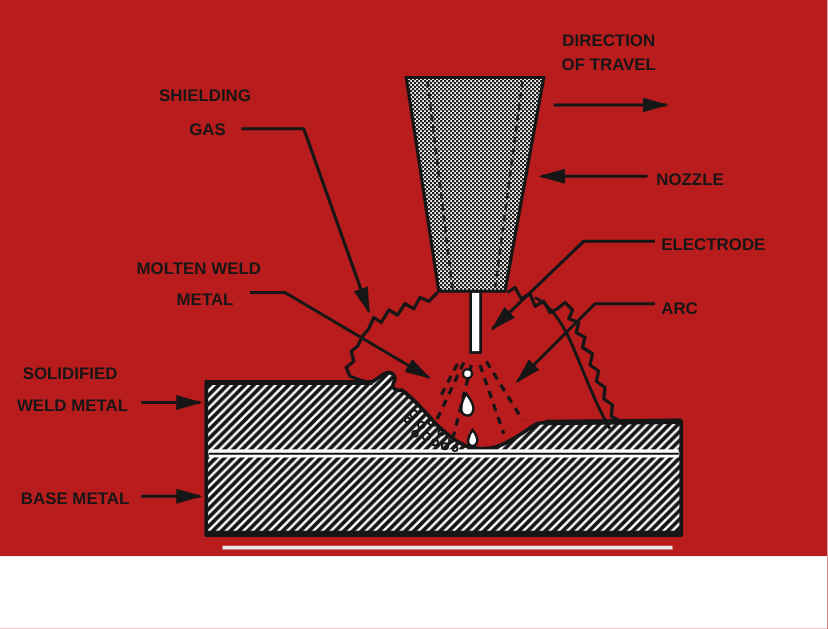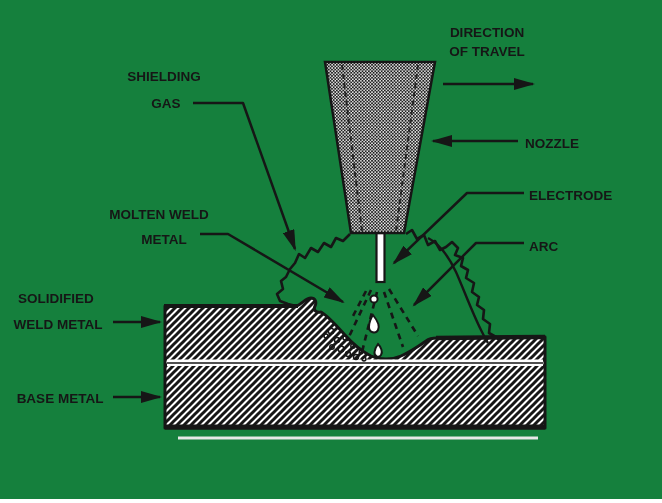--- a/index.html
+++ b/index.html
@@ -1,19 +1,19 @@
 <!DOCTYPE html>
 <html><head>
 <meta charset="utf-8">
 <style>
   html,body{margin:0;padding:0;background:#ffffff;}
   .stage{
     position:relative;
-    width:662px;height:499px;
-    background:#15803d;
+    width:662px;height:445px;
+    background:#b91c1c;
     font-family:"Liberation Sans", sans-serif;
     overflow:hidden;
   }
   svg{display:block}
   .lbl{
     font-family:"Liberation Sans", sans-serif;
     font-weight:bold;
     font-size:13.5px;
     letter-spacing:0px;
     fill:#161616;

